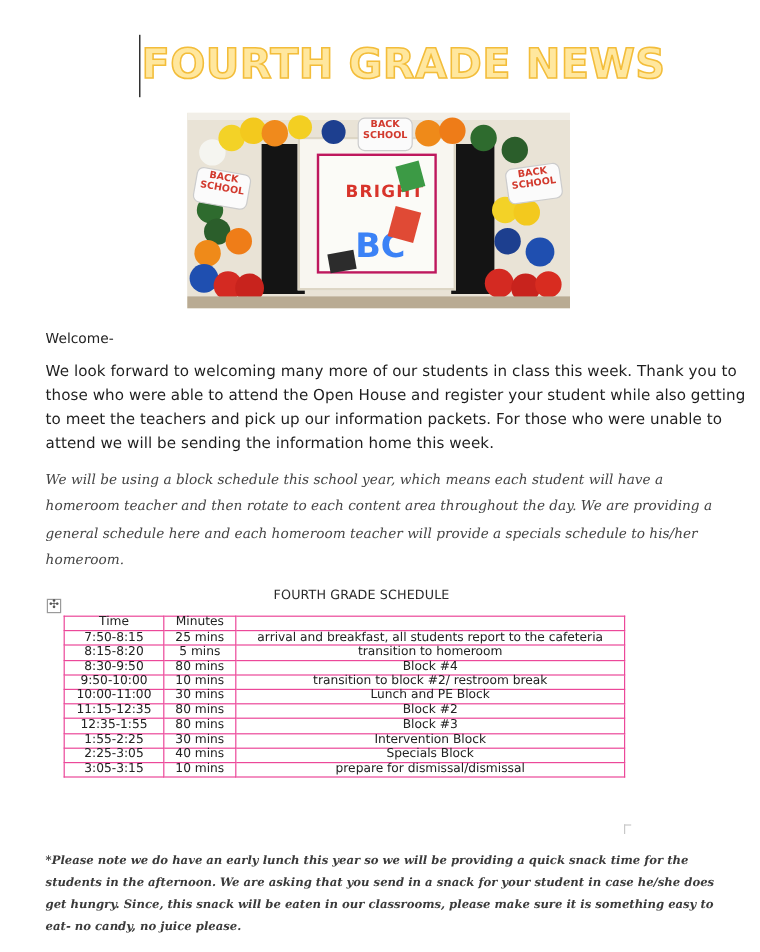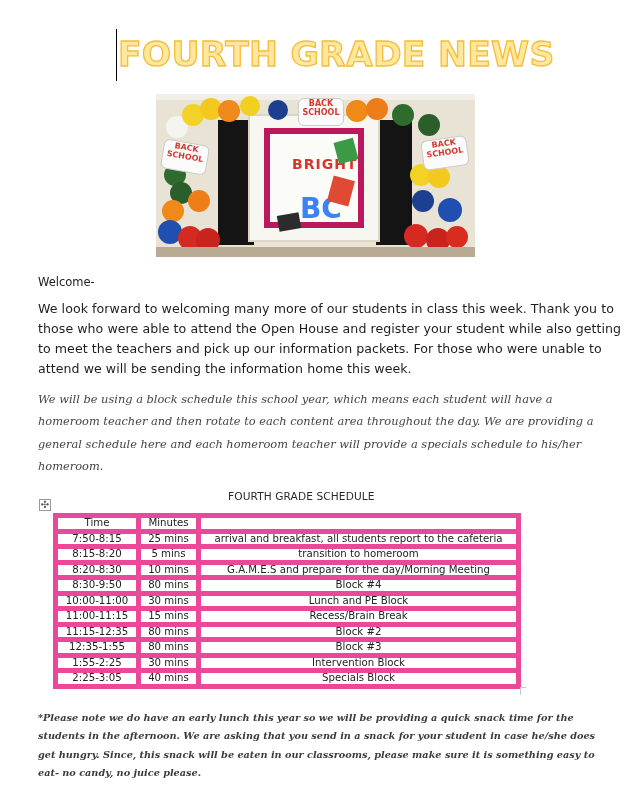--- a/index.html
+++ b/index.html
@@ -31,21 +31,21 @@
     }
     .photo .floor { position: absolute; left: 0; bottom: 0; width: 100%; height: 10px; background: #b9ab93; }
     .photo .wall-line { position: absolute; left: 0; top: 0; width: 100%; height: 6px; background: #f2efe8; }
     .photo .curtain { position: absolute; top: 26px; height: 125px; background: #141414; }
     .photo .poster {
       position: absolute; left: 92px; top: 20px; width: 132px; height: 128px;
       background: #f8f6f0; border: 2px solid #ddd6c5;
     }
     .photo .poster-inner {
       position: absolute; left: 14px; top: 12px; width: 100px; height: 100px;
-      background: #fbfbf7; border: 6px solid #be185d;
+      background: #fbfbf7; border: 2px solid #be185d;
     }
     .photo .bright { position: absolute; left: 22px; top: 22px; font-size: 14px; font-weight: bold; color: #d8342b; letter-spacing: 1px; }
     .photo .bc { position: absolute; left: 30px; top: 58px; font-size: 28px; font-weight: bold; color: #3b82f6; }
     .photo .calc { position: absolute; left: 60px; top: 44px; width: 22px; height: 26px; background: #e04a35; transform: rotate(15deg); }
     .photo .book { position: absolute; left: 66px; top: 6px; width: 20px; height: 22px; background: #3c9a45; transform: rotate(-15deg); }
     .photo .slate { position: absolute; left: 8px; top: 80px; width: 22px; height: 16px; background: #2c2c2c; transform: rotate(-10deg); }
     .balloon { position: absolute; border-radius: 50%; }
     .foil {
       position: absolute; background: #fbfbfb; border-radius: 6px; border: 1px solid #ccc;
       font-size: 8px; font-weight: bold; line-height: 9px; text-align: center; color: #d23a2e;
@@ -74,21 +74,21 @@
     .sched-title {
       position: absolute; left: 228px; top: 490px; font-size: 10.6px; color: #2a2a2a;
       letter-spacing: 0.1px;
     }
     table.schedule {
       position: absolute; left: 53px; top: 513px; width: 468px;
       border-collapse: collapse; font-size: 10.2px; color: #222;
       font-family: "DejaVu Sans", sans-serif;
     }
     table.schedule td, table.schedule th {
-      border: 5px solid #ec4899; height: 12.2px; line-height: 10.5px;
+      border: 1px solid #ec4899; height: 12.2px; line-height: 10.5px;
       padding: 0 2px; text-align: center; font-weight: normal; white-space: nowrap;
     }
     table.schedule .c-time { width: 83px; }
     table.schedule .c-min { width: 60px; }
     .table-corner {
       position: absolute; left: 520px; top: 687px; width: 6px; height: 8px;
       border-left: 1px solid #c8c8c8; border-top: 1px solid #c8c8c8;
     }
 
     
@@ -172,57 +172,57 @@
           <td>7:50-8:15</td>
           <td>25 mins</td>
           <td>arrival and breakfast, all students report to the cafeteria</td>
         </tr>
       <tr>
           <td>8:15-8:20</td>
           <td>5 mins</td>
           <td>transition to homeroom</td>
         </tr>
       <tr>
-          <td>8:20-8:30</td>
-          <td>10 mins</td>
-          <td>G.A.M.E.S and prepare for the day/Morning Meeting</td>
-        </tr>
-      <tr>
           <td>8:30-9:50</td>
           <td>80 mins</td>
           <td>Block #4</td>
         </tr>
       <tr>
+          <td>9:50-10:00</td>
+          <td>10 mins</td>
+          <td>transition to block #2/ restroom break</td>
+        </tr>
+      <tr>
           <td>10:00-11:00</td>
           <td>30 mins</td>
           <td>Lunch and PE Block</td>
         </tr>
       <tr>
-          <td>11:00-11:15</td>
-          <td>15 mins</td>
-          <td>Recess/Brain Break</td>
-        </tr>
-      <tr>
           <td>11:15-12:35</td>
           <td>80 mins</td>
           <td>Block #2</td>
         </tr>
       <tr>
           <td>12:35-1:55</td>
           <td>80 mins</td>
           <td>Block #3</td>
         </tr>
       <tr>
           <td>1:55-2:25</td>
           <td>30 mins</td>
           <td>Intervention Block</td>
         </tr>
       <tr>
           <td>2:25-3:05</td>
           <td>40 mins</td>
           <td>Specials Block</td>
         </tr>
+      <tr>
+          <td>3:05-3:15</td>
+          <td>10 mins</td>
+          <td>prepare for dismissal/dismissal</td>
+        </tr>
     </tbody>
   </table>
   <div class="table-corner"></div>
 
   <div class="note">*Please note we do have an early lunch this year so we will be providing a quick snack time for the students in the afternoon. We are asking that you send in a snack for your student in case he/she does get hungry. Since, this snack will be eaten in our classrooms, please make sure it is something easy to eat- no candy, no juice please.</div>
 </div>
 
 </body></html>

